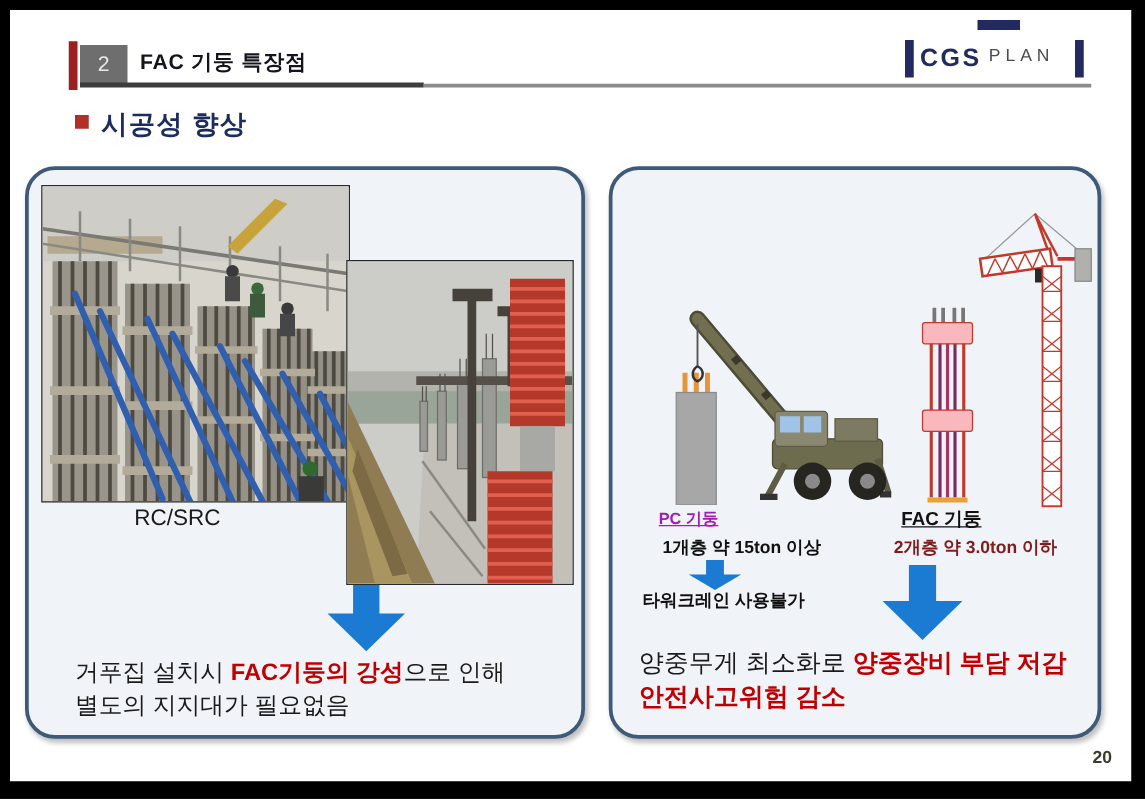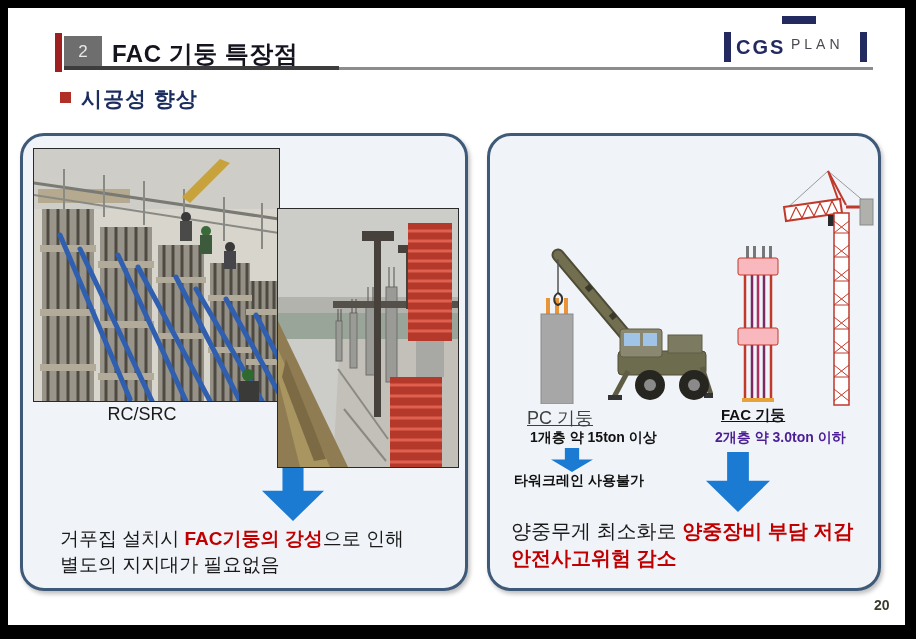--- a/index.html
+++ b/index.html
@@ -5,21 +5,21 @@
   html,body{margin:0;padding:0;background:#000;}
   body{width:916px;height:639px;position:relative;overflow:hidden;
        font-family:"Liberation Sans","DejaVu Sans",sans-serif;}
   .slide{position:absolute;left:8px;top:8px;width:897px;height:617px;background:#ffffff;}
   .abs{position:absolute;}
 
   
   .red-bar{left:47px;top:25px;width:7px;height:39px;background:#9e1f1f;}
   .num-box{left:56px;top:28px;width:38px;height:31px;background:#6e6e6e;
            color:#e8e8e8;font-size:17px;display:flex;align-items:center;justify-content:center;}
-  .slide-title{left:104px;top:30px;font-size:24px;font-weight:bold;color:#14141e;letter-spacing:.5px;}
+  .slide-title{left:104px;top:30px;font-size:17px;font-weight:bold;color:#14141e;letter-spacing:.5px;}
   .rule-dark{left:56px;top:58px;width:275px;height:4px;background:#3d3d3d;}
   .rule-gray{left:331px;top:59px;width:534px;height:3px;background:#8c8c8c;}
 
   
   .logo-topbar{left:774px;top:8px;width:34px;height:8px;background:#232a60;}
   .logo-vbar-l{left:716px;top:24px;width:7px;height:30px;background:#232a60;}
   .logo-vbar-r{left:852px;top:24px;width:7px;height:30px;background:#232a60;}
   .logo-cgs{left:728px;top:28px;font-size:20px;font-weight:bold;color:#232a60;letter-spacing:2px;}
   .logo-plan{left:783px;top:28px;font-size:14px;color:#4a4a52;letter-spacing:4px;}
 
@@ -43,26 +43,26 @@
   .hl-red{color:#c00000;font-weight:bold;}
 
   
   .arrow-down{background:#1b7ad2;
     clip-path:polygon(33% 0,67% 0,67% 48%,100% 48%,50% 100%,0 48%,33% 48%);}
   .arrow-left-big{left:254px;top:455px;width:62px;height:58px;}
   .arrow-right-big{left:698px;top:444px;width:64px;height:60px;}
   .arrow-right-small{left:543px;top:440px;width:42px;height:24px;}
 
   
-  .pc-col-label{left:519px;top:398px;font-size:18px;font-weight:normal;color:#404040;
+  .pc-col-label{left:519px;top:398px;font-size:13px;font-weight:bold;color:#a21caf;
                 text-decoration:underline;}
   .fac-col-label{left:713px;top:398px;font-size:15px;font-weight:bold;color:#111;
                 text-decoration:underline;}
   .pc-weight{left:522px;top:421px;font-size:14px;font-weight:bold;color:#111;}
-  .fac-weight{left:707px;top:421px;font-size:14px;font-weight:bold;color:#4c1d95;}
+  .fac-weight{left:707px;top:421px;font-size:14px;font-weight:bold;color:#7f1d1d;}
   .pc-note{left:506px;top:464px;font-size:14px;font-weight:bold;color:#111;}
   .caption-right{left:503px;top:510px;font-size:20px;color:#1a1a1a;line-height:27px;white-space:nowrap;}
 
   .page-num{left:866px;top:589px;font-size:14px;font-weight:bold;color:#3b3b2f;}
 </style>
 </head>
 <body>
 
 <div class="slide">
 

